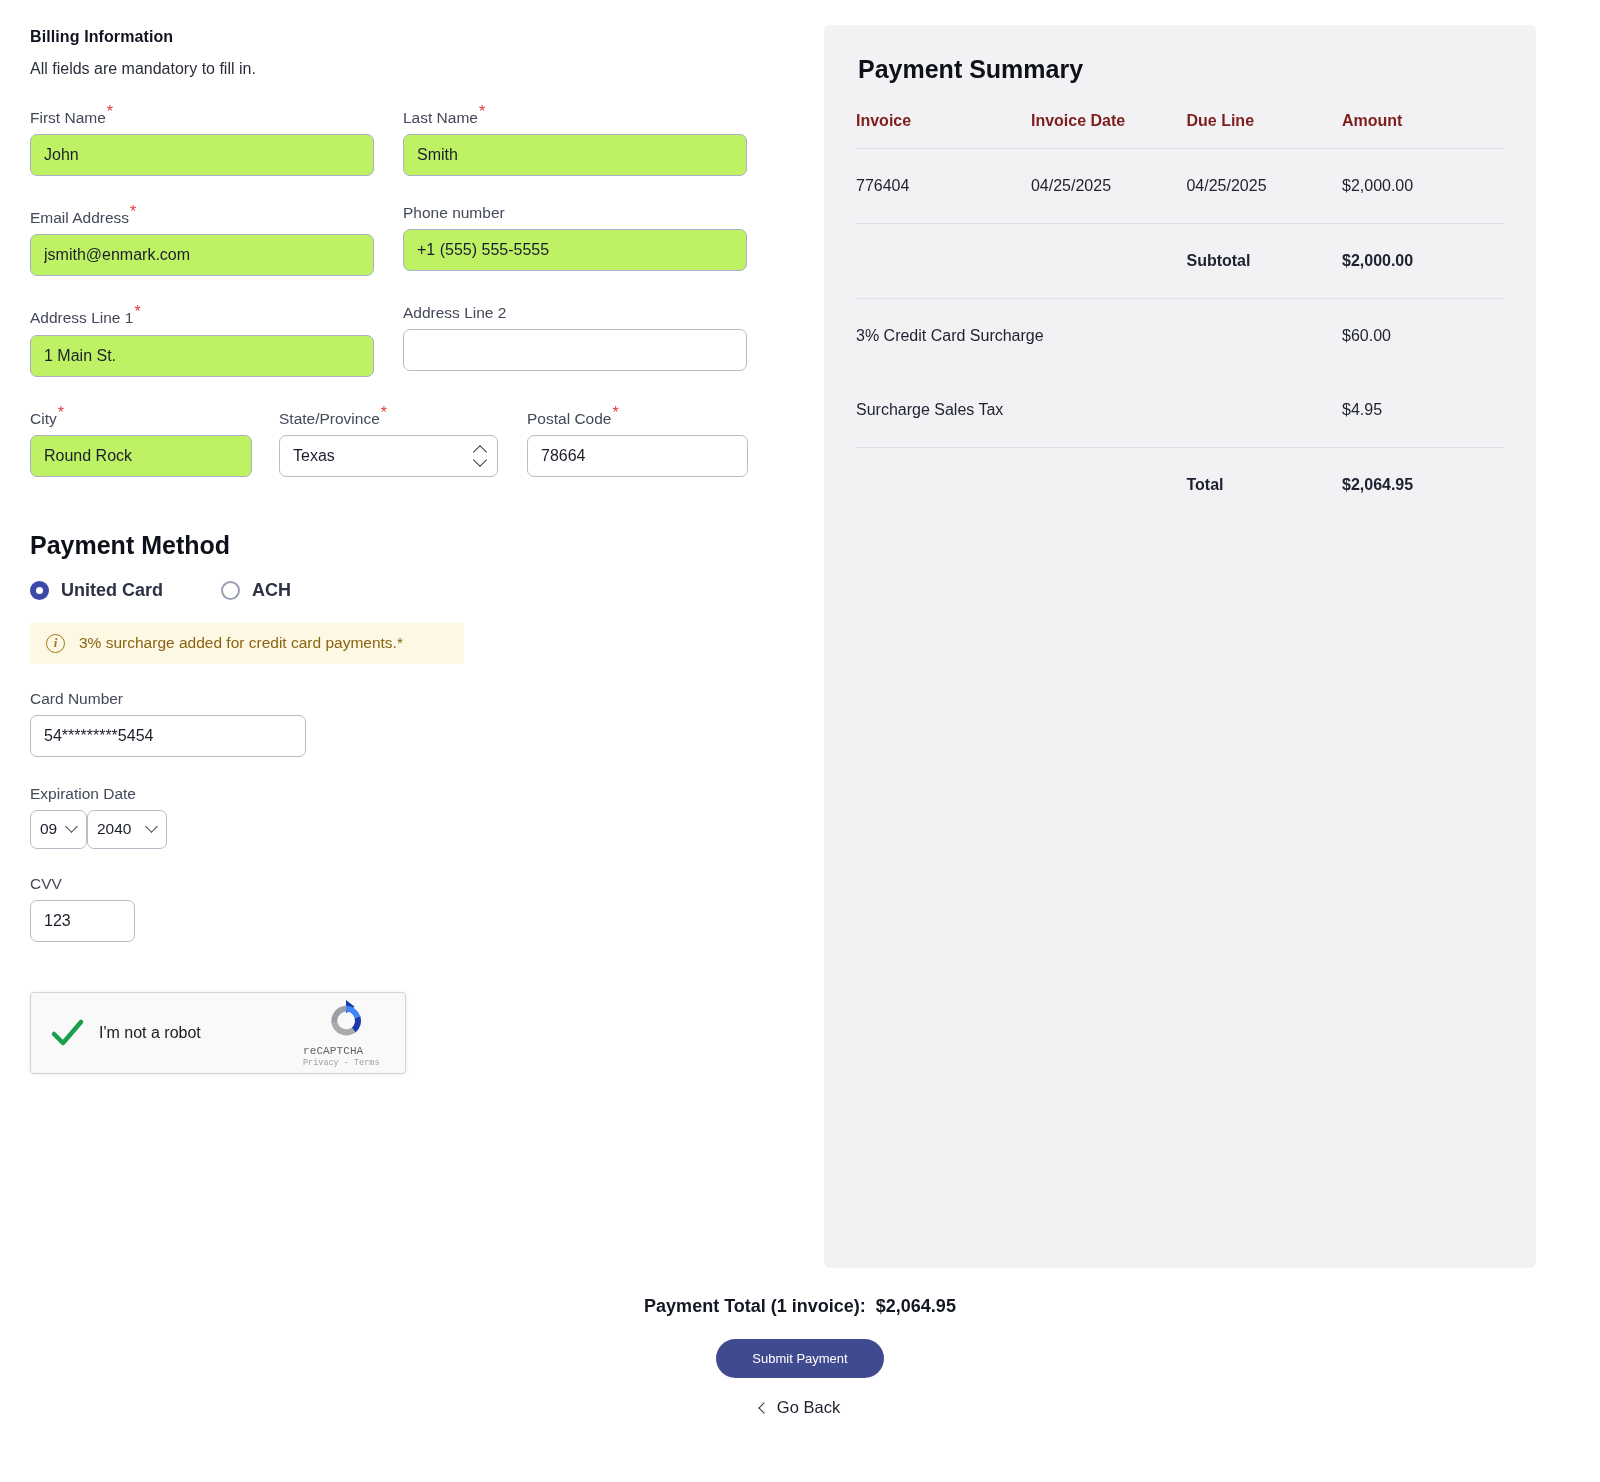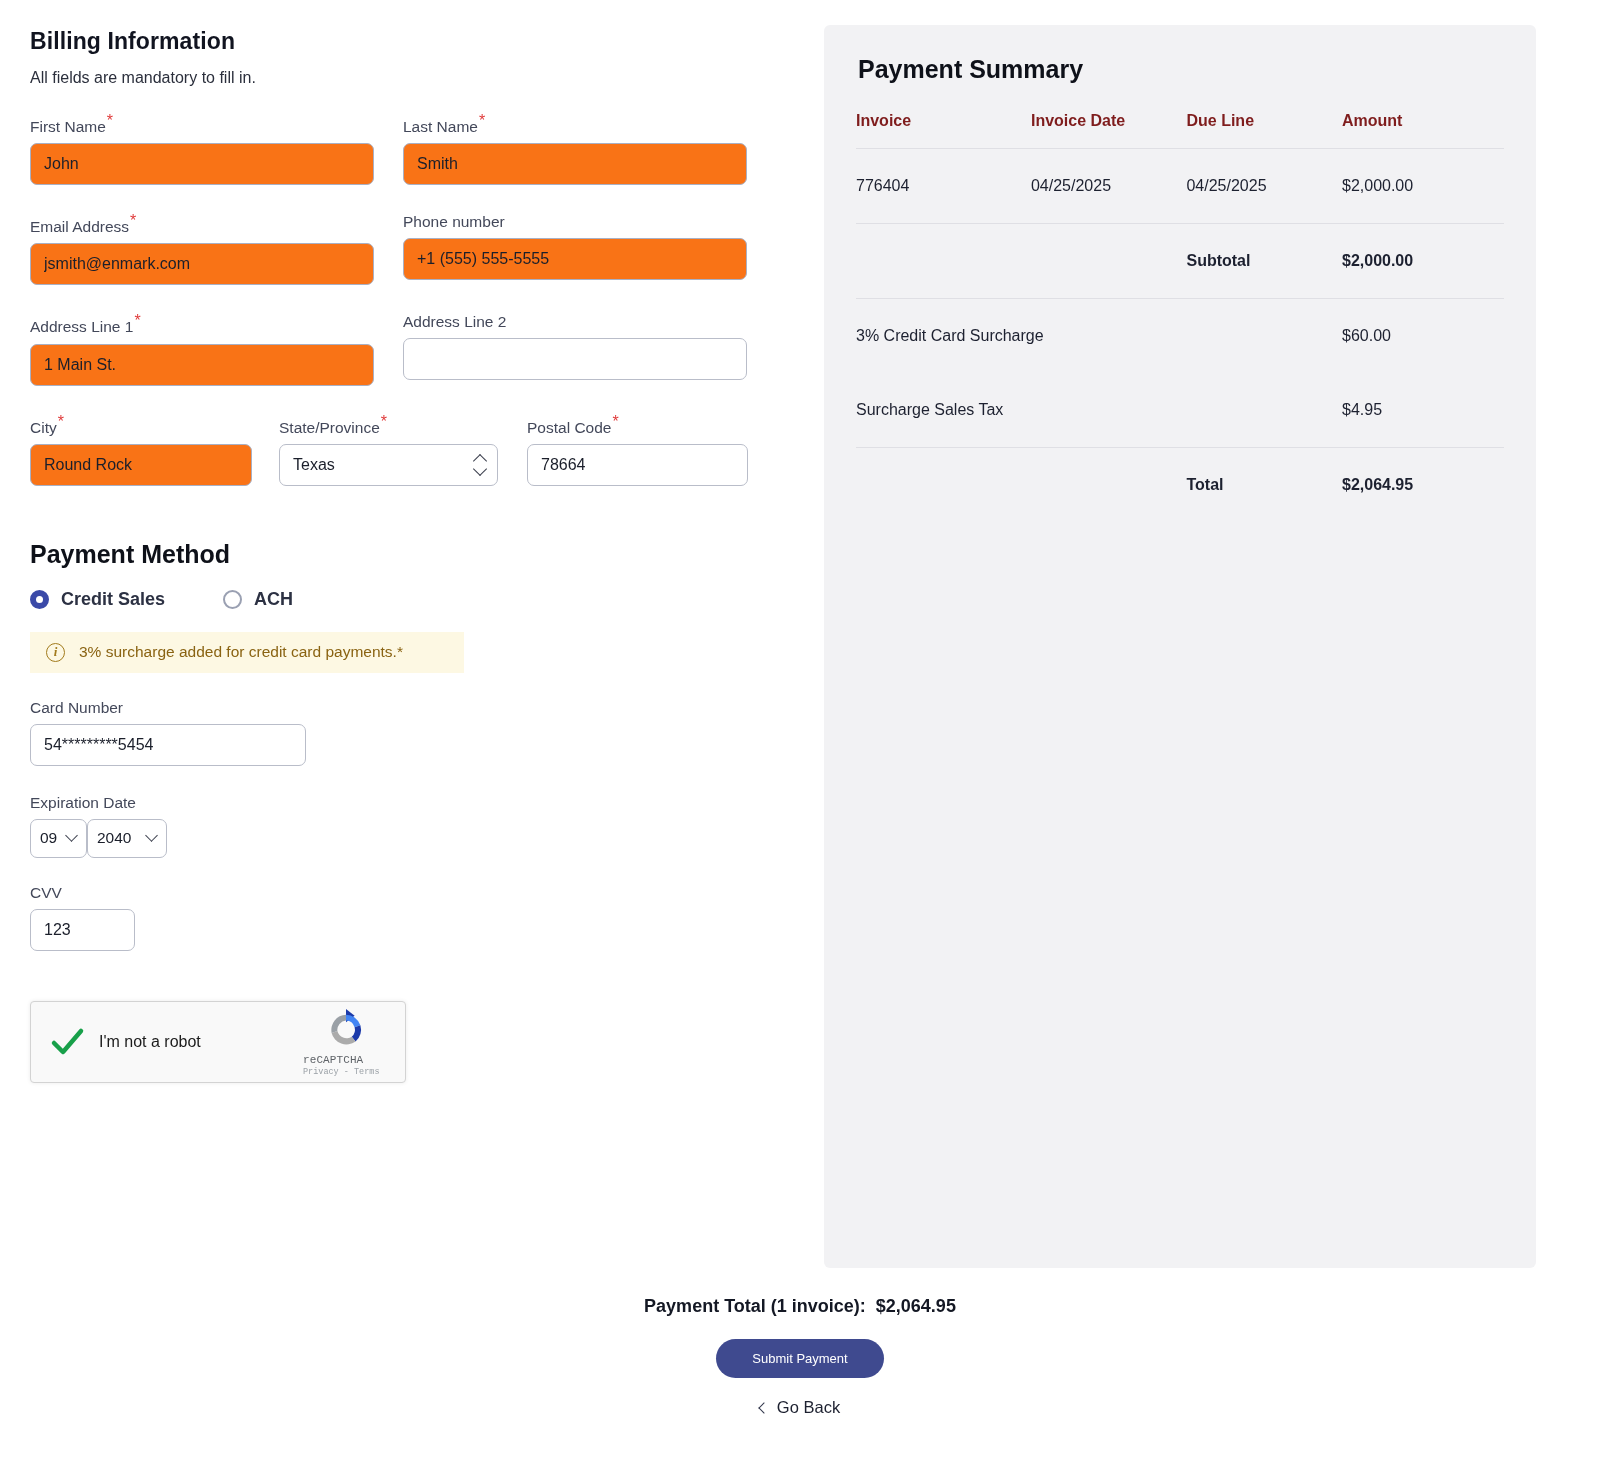--- a/index.html
+++ b/index.html
@@ -25,21 +25,21 @@
 
   
   .form-col {
     position: absolute;
     left: 30px;
     top: 28px;
     width: 760px;
   }
 
   .section-title {
-    font-size: 23px;
+    font-size: 16px;
     font-weight: bold;
     color: #111420;
     margin: 0 0 14px 0;
     letter-spacing: .1px;
   }
   .section-subtitle {
     font-size: 16px;
     color: #2b2f3c;
     margin: 0 0 26px 0;
   }
@@ -72,21 +72,21 @@
     border: 1px solid #b9bdc9;
     border-radius: 7px;
     background: #ffffff;
     font-family: "Liberation Sans", sans-serif;
     font-size: 16px;
     color: #1b1f2b;
     padding: 0 13px;
     outline: none;
     width: 100%;
   }
-  .inp.filled { background: #f97316; border-color: #a9b0c4; }
+  .inp.filled { background: #bef264; border-color: #a9b0c4; }
 
   
   .selwrap { position: relative; display: inline-block; }
   .selwrap .inp { padding-right: 36px; }
   .stepper {
     position: absolute;
     right: 12px;
     top: 50%;
     transform: translateY(-50%);
     width: 12px;
@@ -360,21 +360,21 @@
         <span class="field-label"><span>Postal Code</span><span class="req">*</span></span>
         <input class="inp" value="78664" style="">
       </div>
     </div>
 
     <h2 class="pm-title">Payment Method</h2>
 
     <div class="radio-row">
       <div class="radio-item">
         <span class="radio on"></span>
-        <span class="radio-label">Credit Sales</span>
+        <span class="radio-label">United Card</span>
       </div>
       <div class="radio-item">
         <span class="radio"></span>
         <span class="radio-label">ACH</span>
       </div>
     </div>
 
     <div class="notice">
       <span class="ico">i</span>
       <span>3% surcharge added for credit card payments.*</span>

